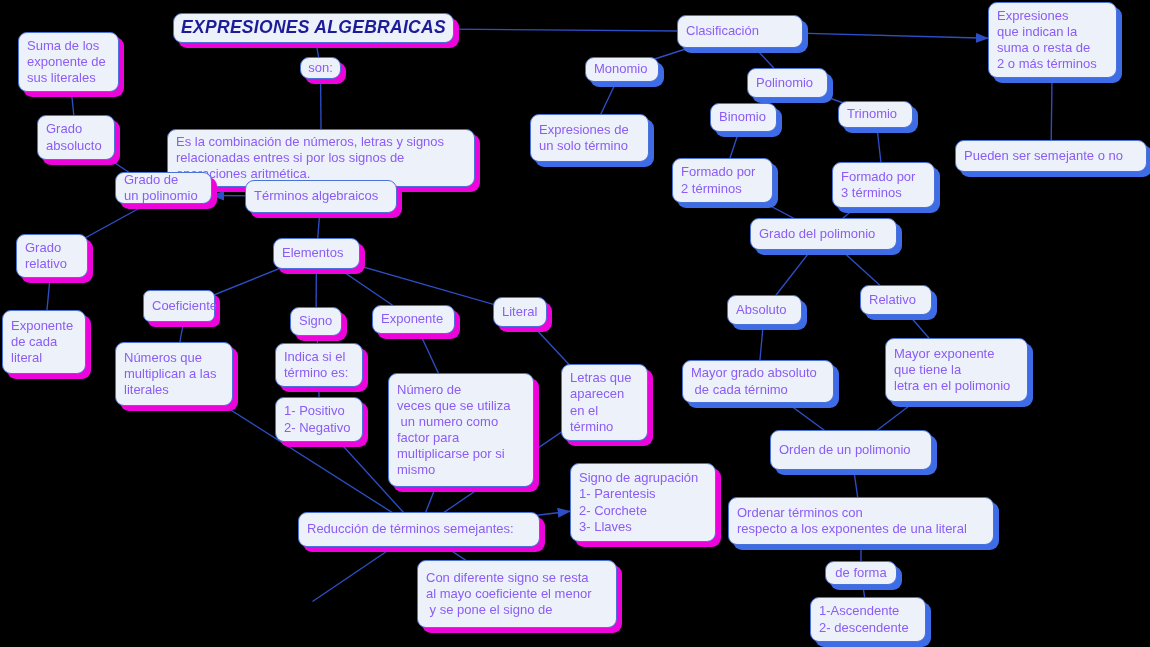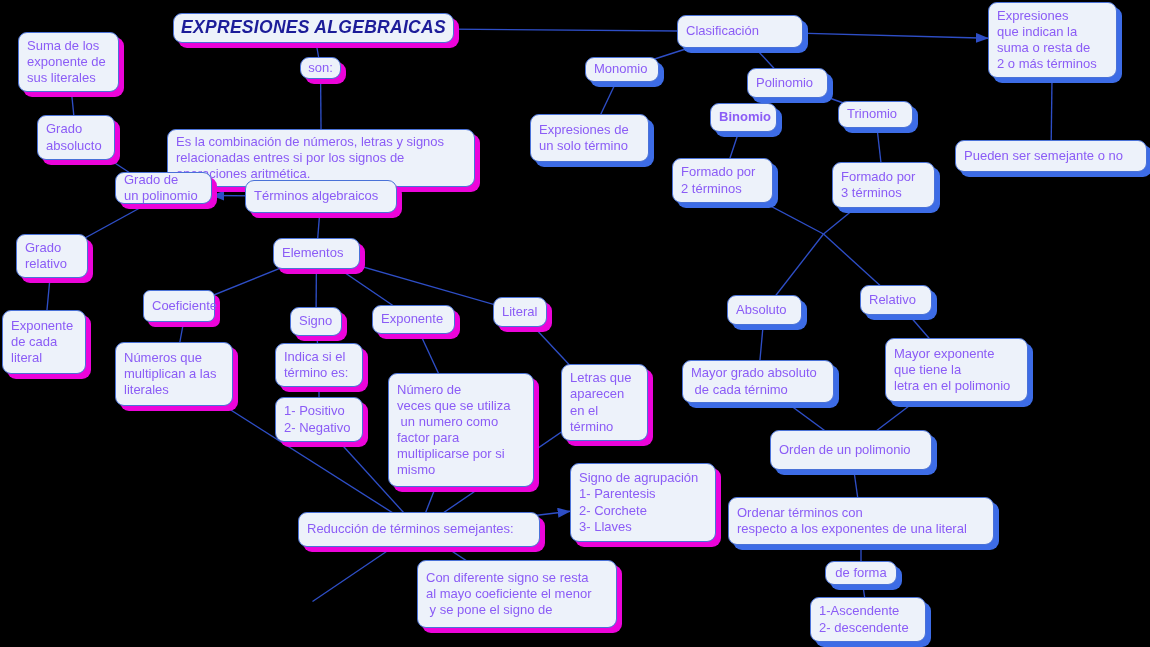--- a/index.html
+++ b/index.html
@@ -127,33 +127,34 @@
 factor para
 multiplicarse por si
 mismo</div>
     <div class="node shadow-m" style="left: 561px; top: 364px; width: 87px; height: 77px;">Letras que
 aparecen
 en el
 término</div>
     <div class="node shadow-b" style="left: 677px; top: 15px; width: 126px; height: 33px;">Clasificación</div>
     <div class="node shadow-b" style="left: 585px; top: 57px; width: 74px; height: 25px;">Monomio</div>
     <div class="node shadow-b" style="left: 747px; top: 68px; width: 81px; height: 30px;">Polinomio</div>
-    <div class="node shadow-b" style="left: 710px; top: 103px; width: 67px; height: 29px; font-weight: bold;">Binomio</div>
+    <div class="node shadow-b" style="left: 710px; top: 103px; width: 67px; height: 29px;">Binomio</div>
     <div class="node shadow-b" style="left: 838px; top: 101px; width: 75px; height: 27px;">Trinomio</div>
     <div class="node shadow-b" style="left: 530px; top: 114px; width: 119px; height: 48px;">Expresiones de
 un solo término</div>
     <div class="node shadow-b" style="left: 672px; top: 158px; width: 101px; height: 45px;">Formado por
 2 términos</div>
     <div class="node shadow-b" style="left: 832px; top: 162px; width: 103px; height: 46px;">Formado por
 3 términos</div>
     <div class="node shadow-b" style="left: 988px; top: 2px; width: 129px; height: 76px;">Expresiones
 que indican la
 suma o resta de
 2 o más términos</div>
     <div class="node shadow-b" style="left: 955px; top: 140px; width: 192px; height: 32px;">Pueden ser semejante o no</div>
+    <div class="node shadow-b" style="left: 750px; top: 218px; width: 147px; height: 32px;">Grado del polimonio</div>
     <div class="node shadow-b" style="left: 727px; top: 295px; width: 75px; height: 30px;">Absoluto</div>
     <div class="node shadow-b" style="left: 860px; top: 285px; width: 72px; height: 30px;">Relativo</div>
     <div class="node shadow-b" style="left: 682px; top: 360px; width: 152px; height: 43px;">Mayor grado absoluto
  de cada térnimo</div>
     <div class="node shadow-b" style="left: 885px; top: 338px; width: 143px; height: 64px;">Mayor exponente
 que tiene la
 letra en el polimonio</div>
     <div class="node shadow-b" style="left: 770px; top: 430px; width: 162px; height: 40px;">Orden de un polimonio</div>
     <div class="node shadow-b" style="left: 728px; top: 497px; width: 266px; height: 48px;">Ordenar términos con
 respecto a los exponentes de una literal</div>

